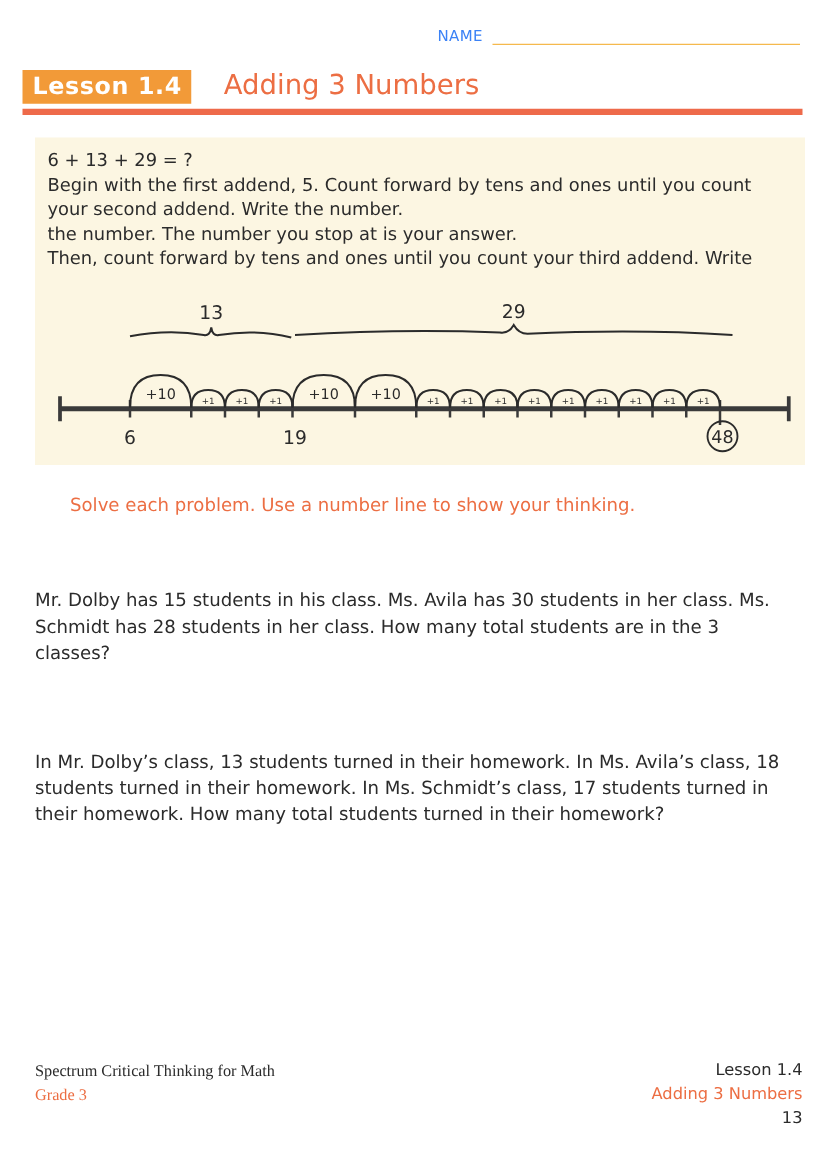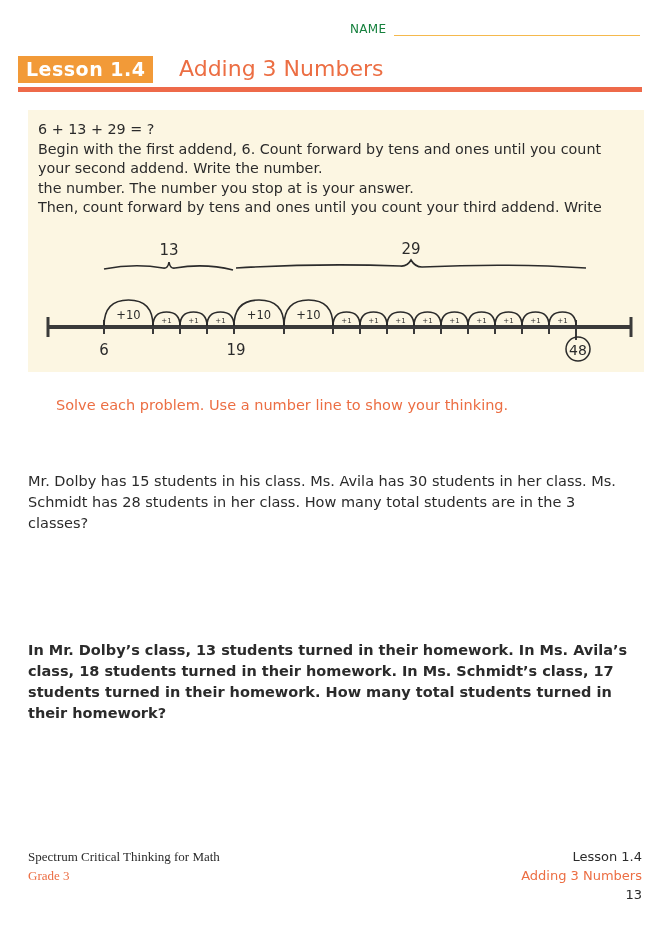--- a/index.html
+++ b/index.html
@@ -6,21 +6,21 @@
     body {
       width: 660px; height: 933px; position: relative; overflow: hidden;
       background: #ffffff;
       font-family: "DejaVu Sans", sans-serif;
       color: #2b2b2b;
     }
     .name-row {
       position: absolute; left: 350px; top: 16px; width: 290px; height: 20px;
       display: flex; align-items: flex-end;
     }
-    .name-label { color: #15803d; font-size: 12px; letter-spacing: 0.3px; margin-right: 8px; }
+    .name-label { color: #3b82f6; font-size: 12px; letter-spacing: 0.3px; margin-right: 8px; }
     .name-line { flex: 1; border-bottom: 1.5px solid #f5b94d; height: 14px; }
 
     .header { position: absolute; left: 18px; top: 55px; width: 624px; height: 36px; }
     .lesson-badge {
       position: absolute; left: 0; top: 1px; height: 27px; padding: 0 8px;
       background: #f29a38; color: #fff; font-weight: bold; font-size: 19px;
       line-height: 27px; letter-spacing: 0.5px;
     }
     .lesson-title {
       position: absolute; left: 161px; top: -1px; font-size: 22px; color: #ec6e43;
@@ -42,21 +42,21 @@
 
     .numberline-svg { position: absolute; left: 0; top: 0; }
 
     .instructions {
       position: absolute; left: 28px; top: 397px; font-size: 14.5px; color: #ec6e43; margin-left: 28px;
     }
     .problem {
       position: absolute; left: 28px; width: 610px; font-size: 14.5px; line-height: 21px; color: #2b2b2b;
     }
     .problem-1 { top: 439px; margin-top: 32px; }
-    .problem-2 { top: 640px; font-weight: bold; }
+    .problem-2 { top: 600px; }
 
     .footer-left { position: absolute; left: 28px; top: 847px; font-size: 13px; line-height: 19px; font-family: Liberation Serif, serif; }
     .footer-right { position: absolute; right: 18px; top: 847px; font-size: 13px; line-height: 19px; text-align: right; }
     .orange { color: #ec6e43; }
   </style>
 </head>
 <body>
 
 <div class="name-row">
   <span class="name-label">NAME</span>
@@ -65,21 +65,21 @@
 
 <div class="header">
   <div class="lesson-badge">Lesson 1.4</div>
   <div class="lesson-title">Adding 3 Numbers</div>
   <div class="header-rule"></div>
 </div>
 
 <div class="example-box">
   <div class="example-text">
     <div>6 + 13 + 29 = ?</div>
-    <div>Begin with the first addend, 6.  Count forward by tens and ones until you count</div>
+    <div>Begin with the first addend, 5.  Count forward by tens and ones until you count</div>
     <div>your second addend. Write the number.</div>
     <div>the number. The number you stop at is your answer.</div>
     <div>Then, count forward by tens and ones until you count your third addend. Write</div>
   </div>
 </div>
 
 <svg class="numberline-svg" width="660" height="933" style="position:absolute;left:0;top:0;pointer-events:none;">
 
   <g fill="none" stroke="#2b2b2b" stroke-width="1.6">
     <path d="M104,269 Q135,263 163,268 Q168,269 169,262 Q170,269 175,268 Q205,263 233,270"></path>

